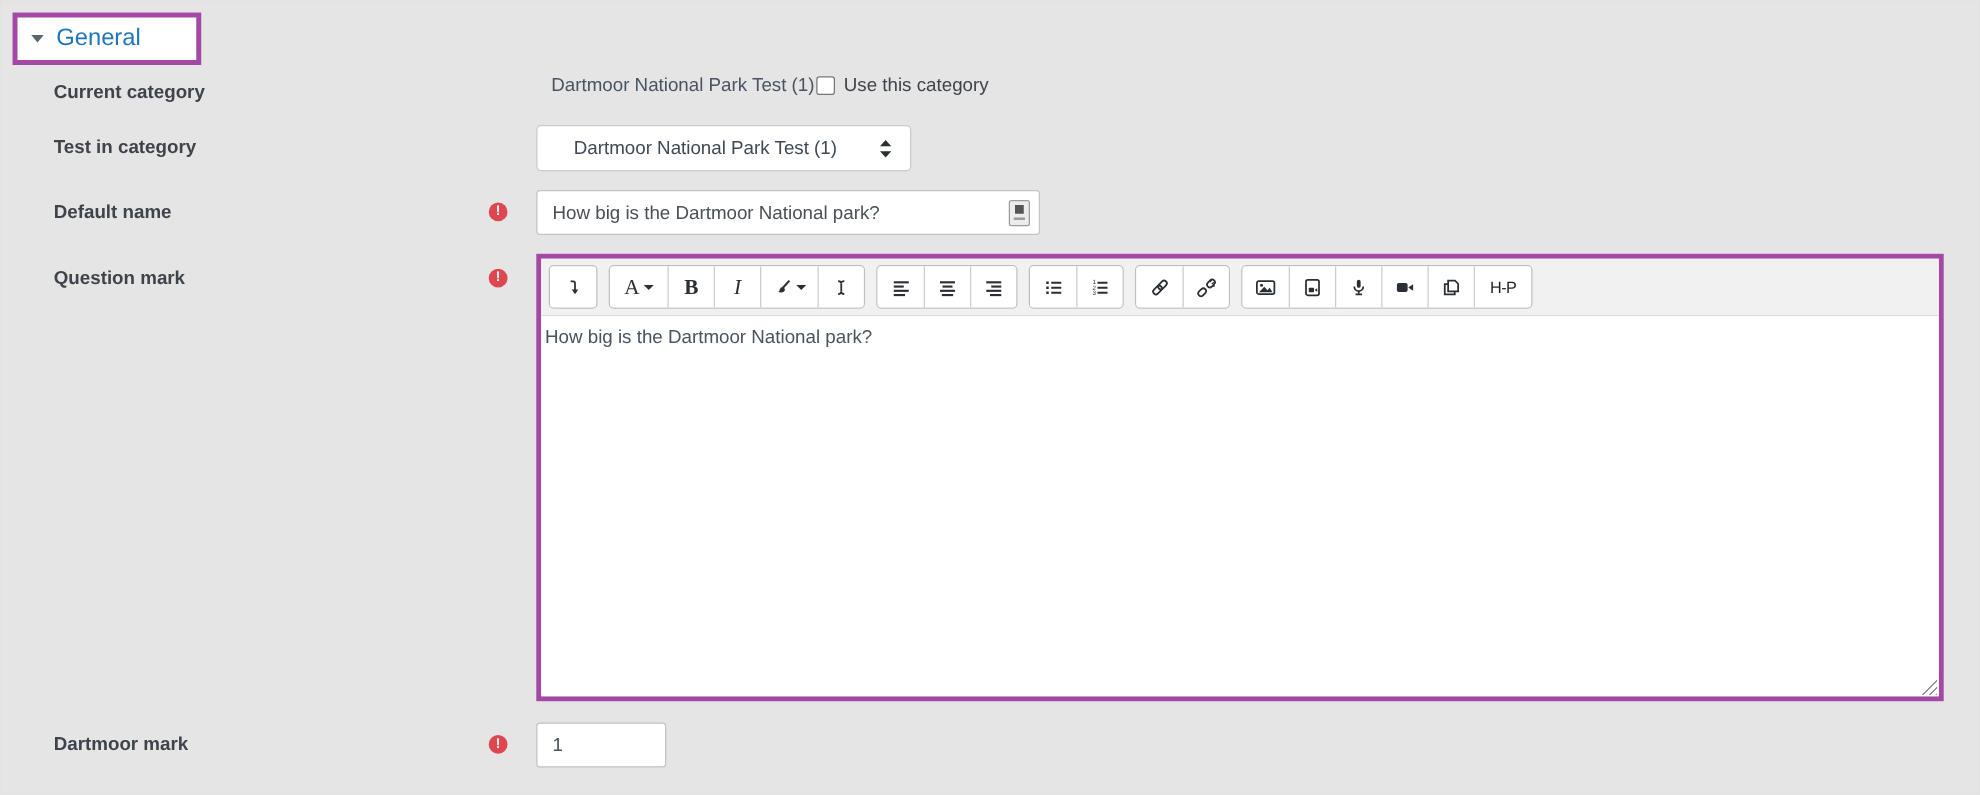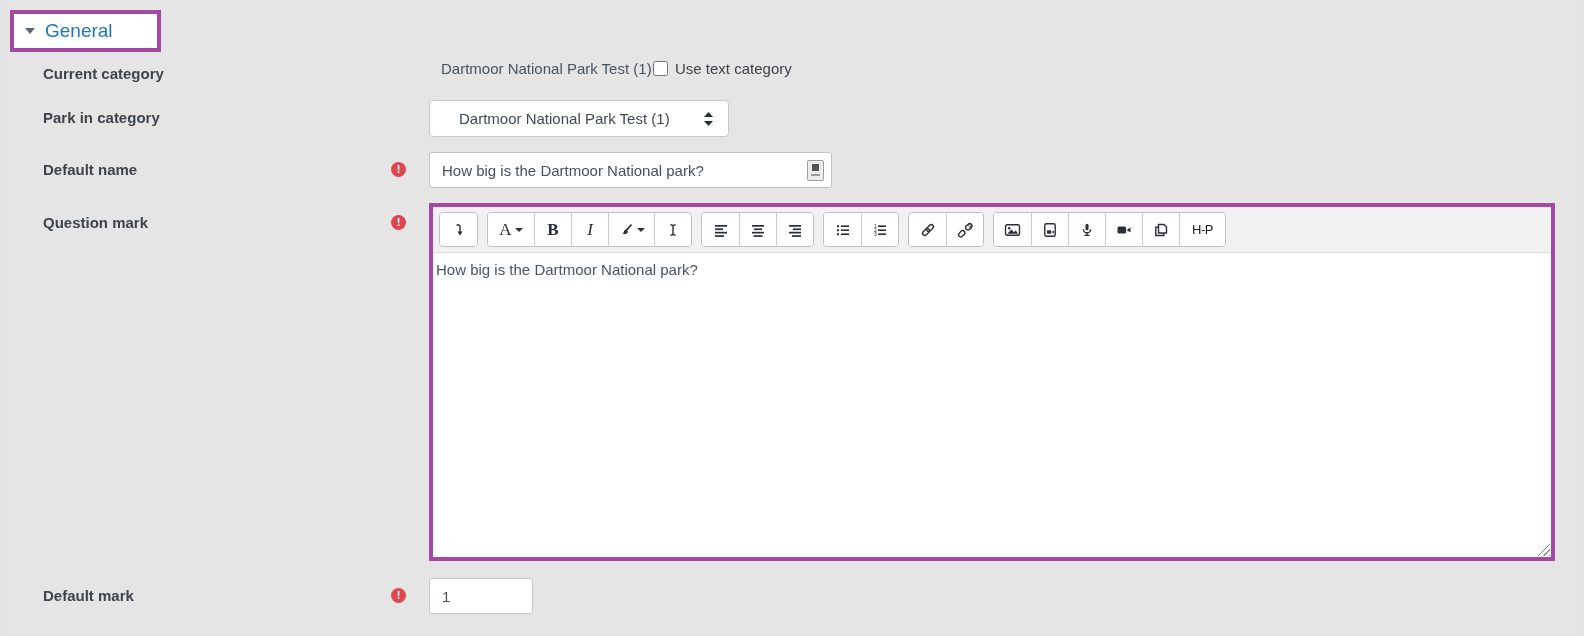--- a/index.html
+++ b/index.html
@@ -68,23 +68,23 @@
 <div class="page">
 
   <div class="section-head">
     <span class="tri-down"></span>
     <span class="section-title">General</span>
   </div>
 
   <span class="lbl" style="top:64px;">Current category</span>
   <span class="static-val" style="left:440px;top:59px;">Dartmoor National Park Test (1)</span>
   <input type="checkbox" class="checkbox" style="">
-  <span class="static-val" style="left:674px;top:59px;color:#3f434a;">Use text category</span>
-
-  <span class="lbl" style="top:108px;">Park in category</span>
+  <span class="static-val" style="left:674px;top:59px;color:#3f434a;">Use this category</span>
+
+  <span class="lbl" style="top:108px;">Test in category</span>
   <div class="sel">
     <span>Dartmoor National Park Test (1)</span>
     <svg class="sel-arrows" width="9" height="14" viewBox="0 0 9 14">
       <path class="ico-f" d="M4.5 0 L9 5 H0 Z"></path>
       <path class="ico-f" d="M0 9 H9 L4.5 14 Z"></path>
     </svg>
   </div>
 
   <span class="lbl" style="top:160px;">Default name</span>
   <span class="req" style="top:161px;">!</span>
@@ -246,17 +246,17 @@
         </button>
       </div>
 
     </div>
     <div class="editor-content">
       <span>How big is the Dartmoor National park?</span>
       <span class="resize-handle"></span>
     </div>
   </div>
 
-  <span class="lbl" style="top:586px;">Default mark</span>
+  <span class="lbl" style="top:586px;">Dartmoor mark</span>
   <span class="req" style="top:587px;">!</span>
   <input class="txt" style="left: 428px; top: 577px; width: 104px;" value="1">
 
 </div>
 
 </body></html>

